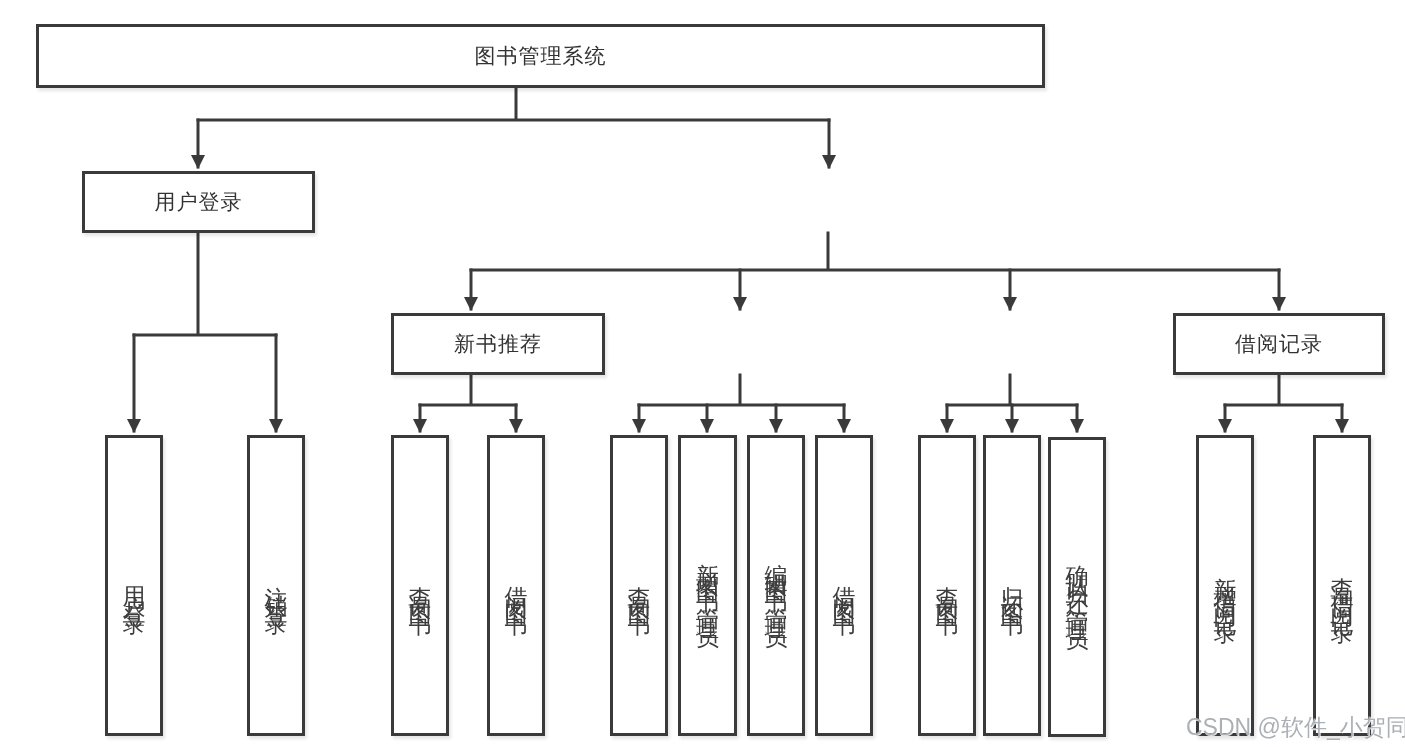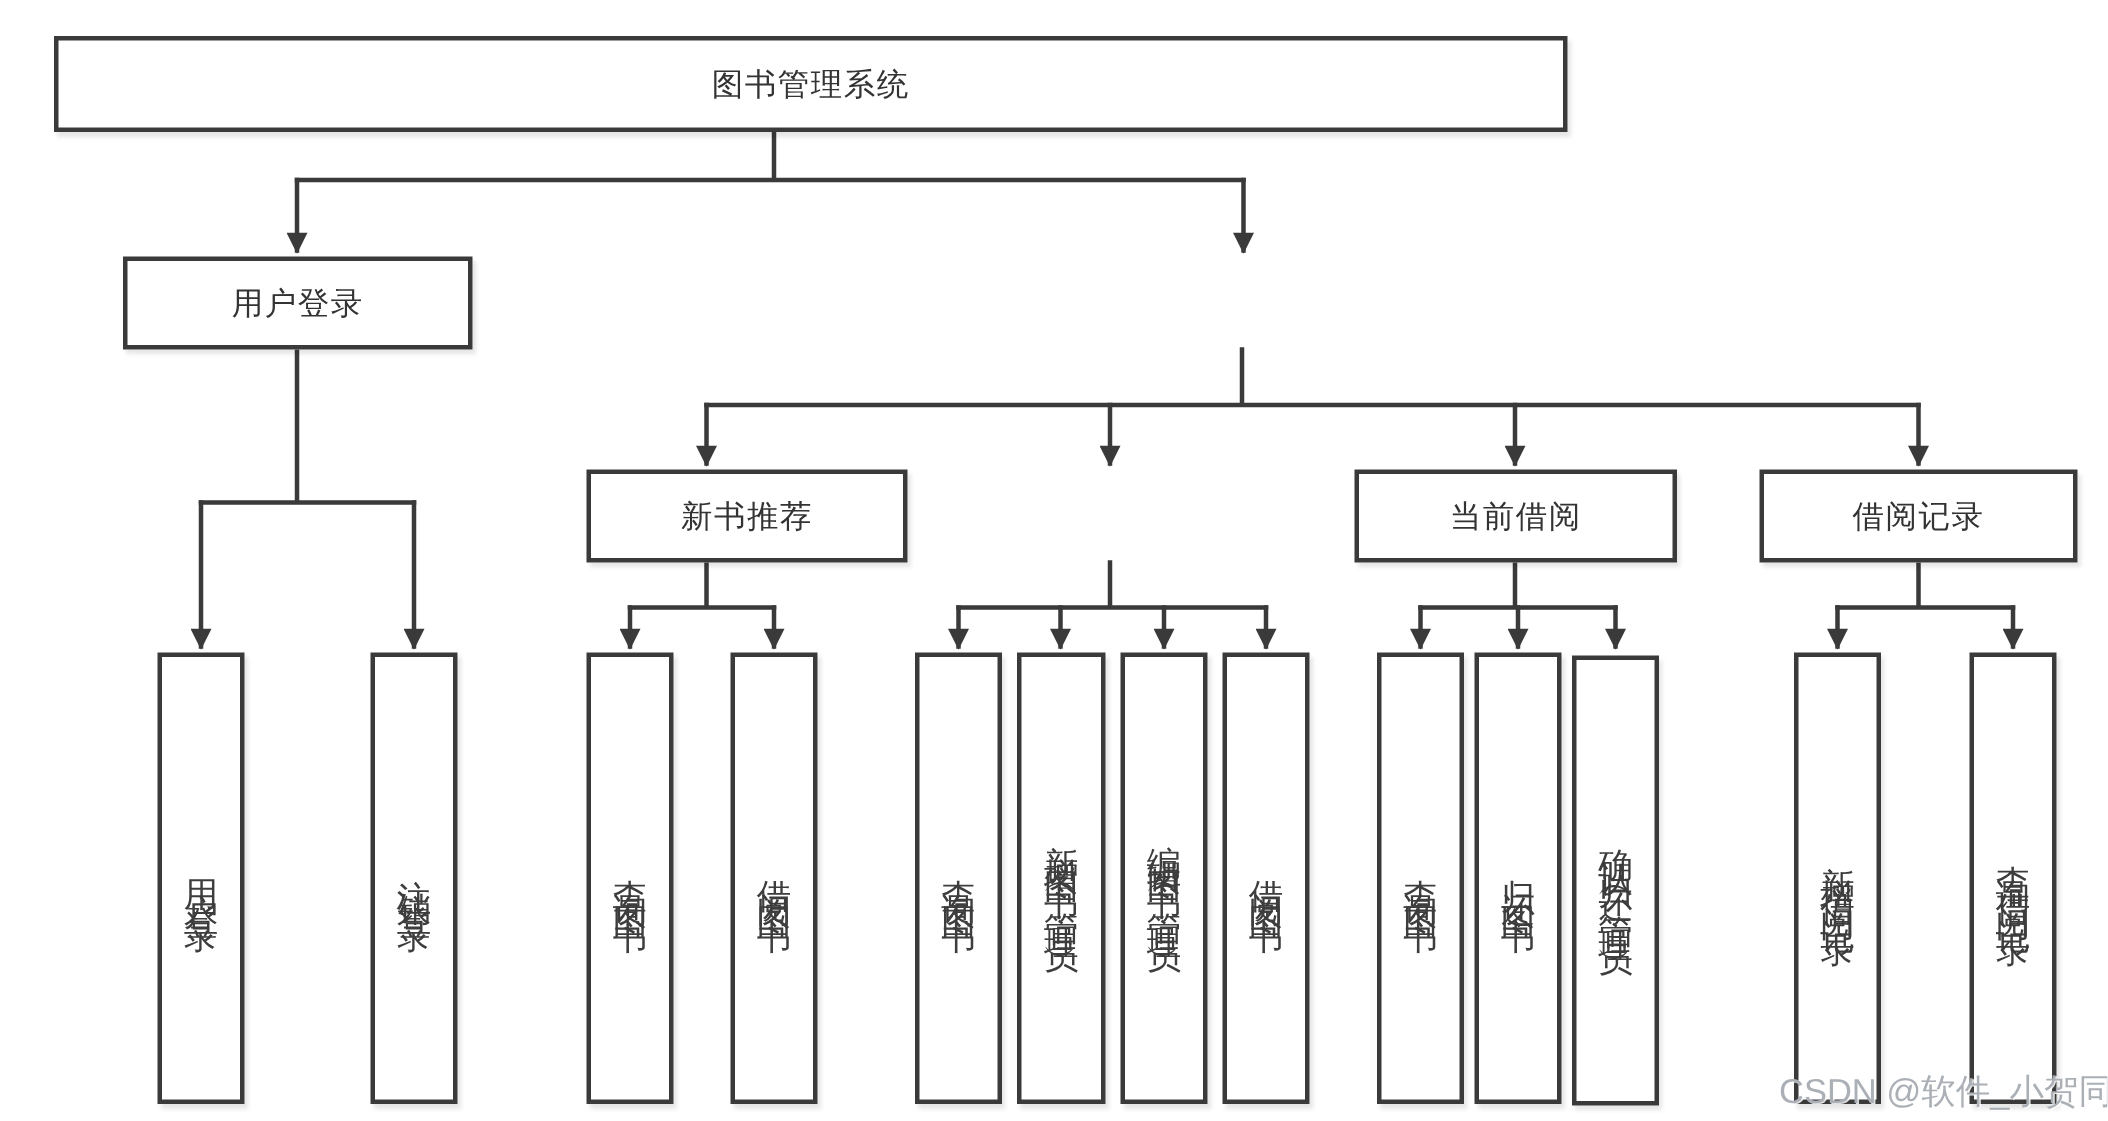--- a/index.html
+++ b/index.html
@@ -100,21 +100,20 @@
       <path d="M1225 405 V431" marker-end="url(#arrow)"></path>
       <path d="M1342 405 V431" marker-end="url(#arrow)"></path>
     </g>
   </svg>
 
   <div class="node" style="left:12px; top:24px; width:1009px; height:64px;margin-left:24px;">图书管理系统</div>
 
   <div class="node" style="left:82px; top:171px; width:233px; height:62px;">用户登录</div>
 
   <div class="node" style="left:364px; top:313px; width:214px; height:62px;margin-left:27px;">新书推荐</div>
-  <div class="node" style="left:903px; top:313px; width:215px; height:62px;">当前借阅</div>
   <div class="node" style="left:1173px; top:313px; width:212px; height:62px;">借阅记录</div>
 
   <div class="vnode" style="left:105px; top:435px; width:58px; height:301px;">
     <span class="vtext">用户登录</span>
   </div>
   <div class="vnode" style="left:247px; top:435px; width:58px; height:301px;">
     <span class="vtext">注销登录</span>
   </div>
 
   <div class="vnode" style="left:391px; top:435px; width:58px; height:301px;">

